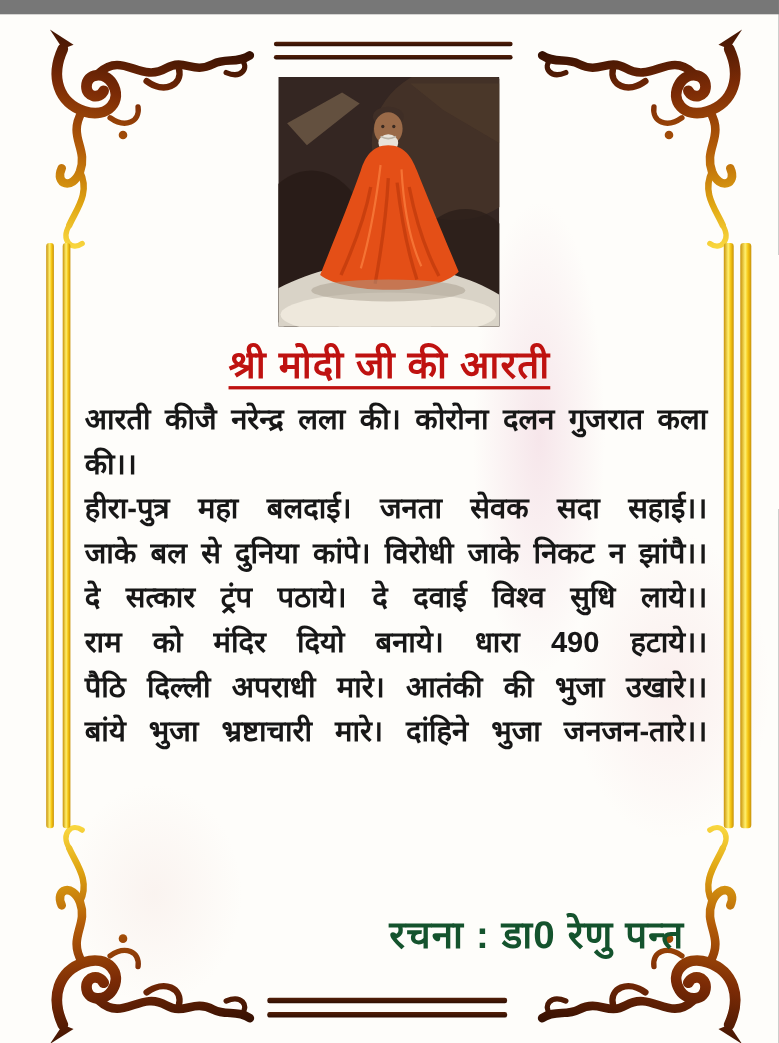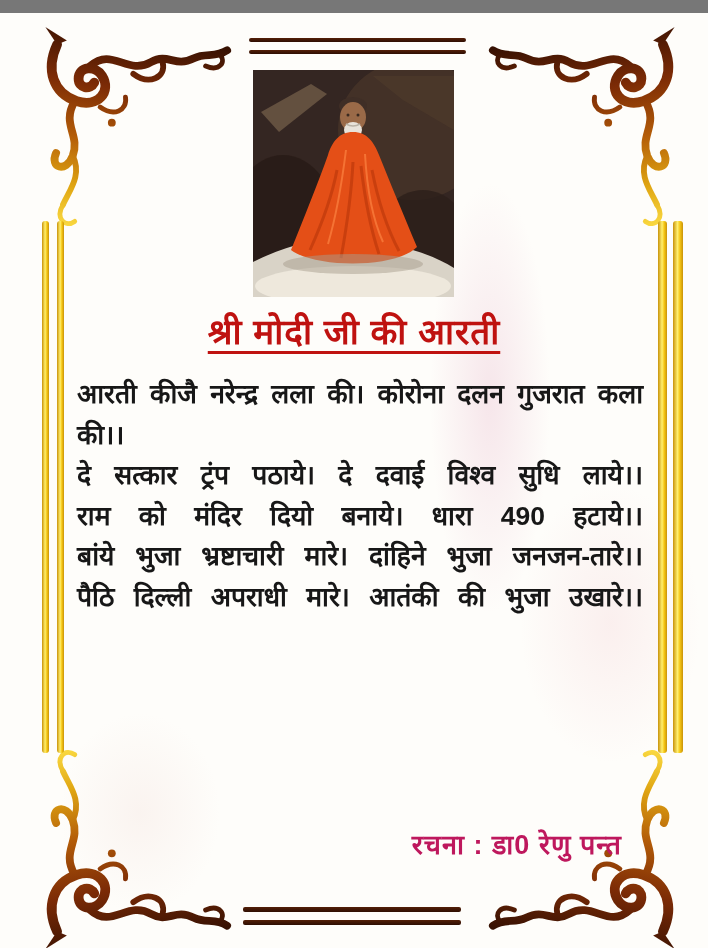--- a/index.html
+++ b/index.html
@@ -51,32 +51,32 @@
     text-align:center;
     font-size:35px;font-weight:bold;
     color:#bf1210;
     text-decoration:underline;
     text-decoration-thickness:3px;
     text-underline-offset:7px;
     letter-spacing:1px;
   }
 
   
-  .verses{position:absolute;left:77px;top:361px;width:566px;}
+  .verses{position:absolute;left:77px;top:348px;width:566px;}
   .vline-txt{
     font-size:26.5px;line-height:40.6px;
     font-weight:600;color:#171717;
     text-align:justify;text-align-last:justify;
     white-space:normal;
   }
 
   
   .attribution{
     position:absolute;top:812px;right:86px;
-    font-size:27px;font-weight:bold;color:#be185d;
+    font-size:35px;font-weight:bold;color:#14532d;
     letter-spacing:1px;
   }
 </style>
 </head>
 <body>
 
 <div class="page">
 
   <div class="tint tint1"></div>
   <div class="tint tint2"></div>
@@ -153,21 +153,23 @@
     <path d="M84,100 C78,132 66,160 57,180 M100,92 C98,132 92,166 88,188 M119,100 C126,136 137,164 146,181 M108,96 C112,130 118,160 126,184" stroke="#c03a0c" stroke-width="3" fill="none" opacity="0.75"></path>
     <path d="M93,80 C88,120 82,150 75,174 M112,84 C114,120 120,150 130,172" stroke="#f97c3c" stroke-width="2" fill="none" opacity="0.8"></path>
 
     <ellipse cx="100" cy="194" rx="70" ry="10" fill="#a89e8e" opacity="0.5"></ellipse>
   </svg>
 
   <div class="title">श्री मोदी जी की आरती</div>
 
   <div class="verses">
     <div class="vline-txt">आरती कीजै नरेन्द्र लला की। कोरोना दलन गुजरात कला की।।</div>
+    <div class="vline-txt">हीरा-पुत्र महा बलदाई। जनता सेवक सदा सहाई।।</div>
+    <div class="vline-txt">जाके बल से दुनिया कांपे। विरोधी जाके निकट न झांपै।।</div>
     <div class="vline-txt">दे सत्कार ट्रंप पठाये। दे दवाई विश्व सुधि लाये।।</div>
     <div class="vline-txt">राम को मंदिर दियो बनाये। धारा 490 हटाये।।</div>
+    <div class="vline-txt">पैठि दिल्ली अपराधी मारे। आतंकी की भुजा उखारे।।</div>
     <div class="vline-txt">बांये भुजा भ्रष्टाचारी मारे। दांहिने भुजा जनजन-तारे।।</div>
-    <div class="vline-txt">पैठि दिल्ली अपराधी मारे। आतंकी की भुजा उखारे।।</div>
   </div>
 
   <div class="attribution">रचना : डा0 रेणु पन्त</div>
 
 </div>
 
 </body></html>

